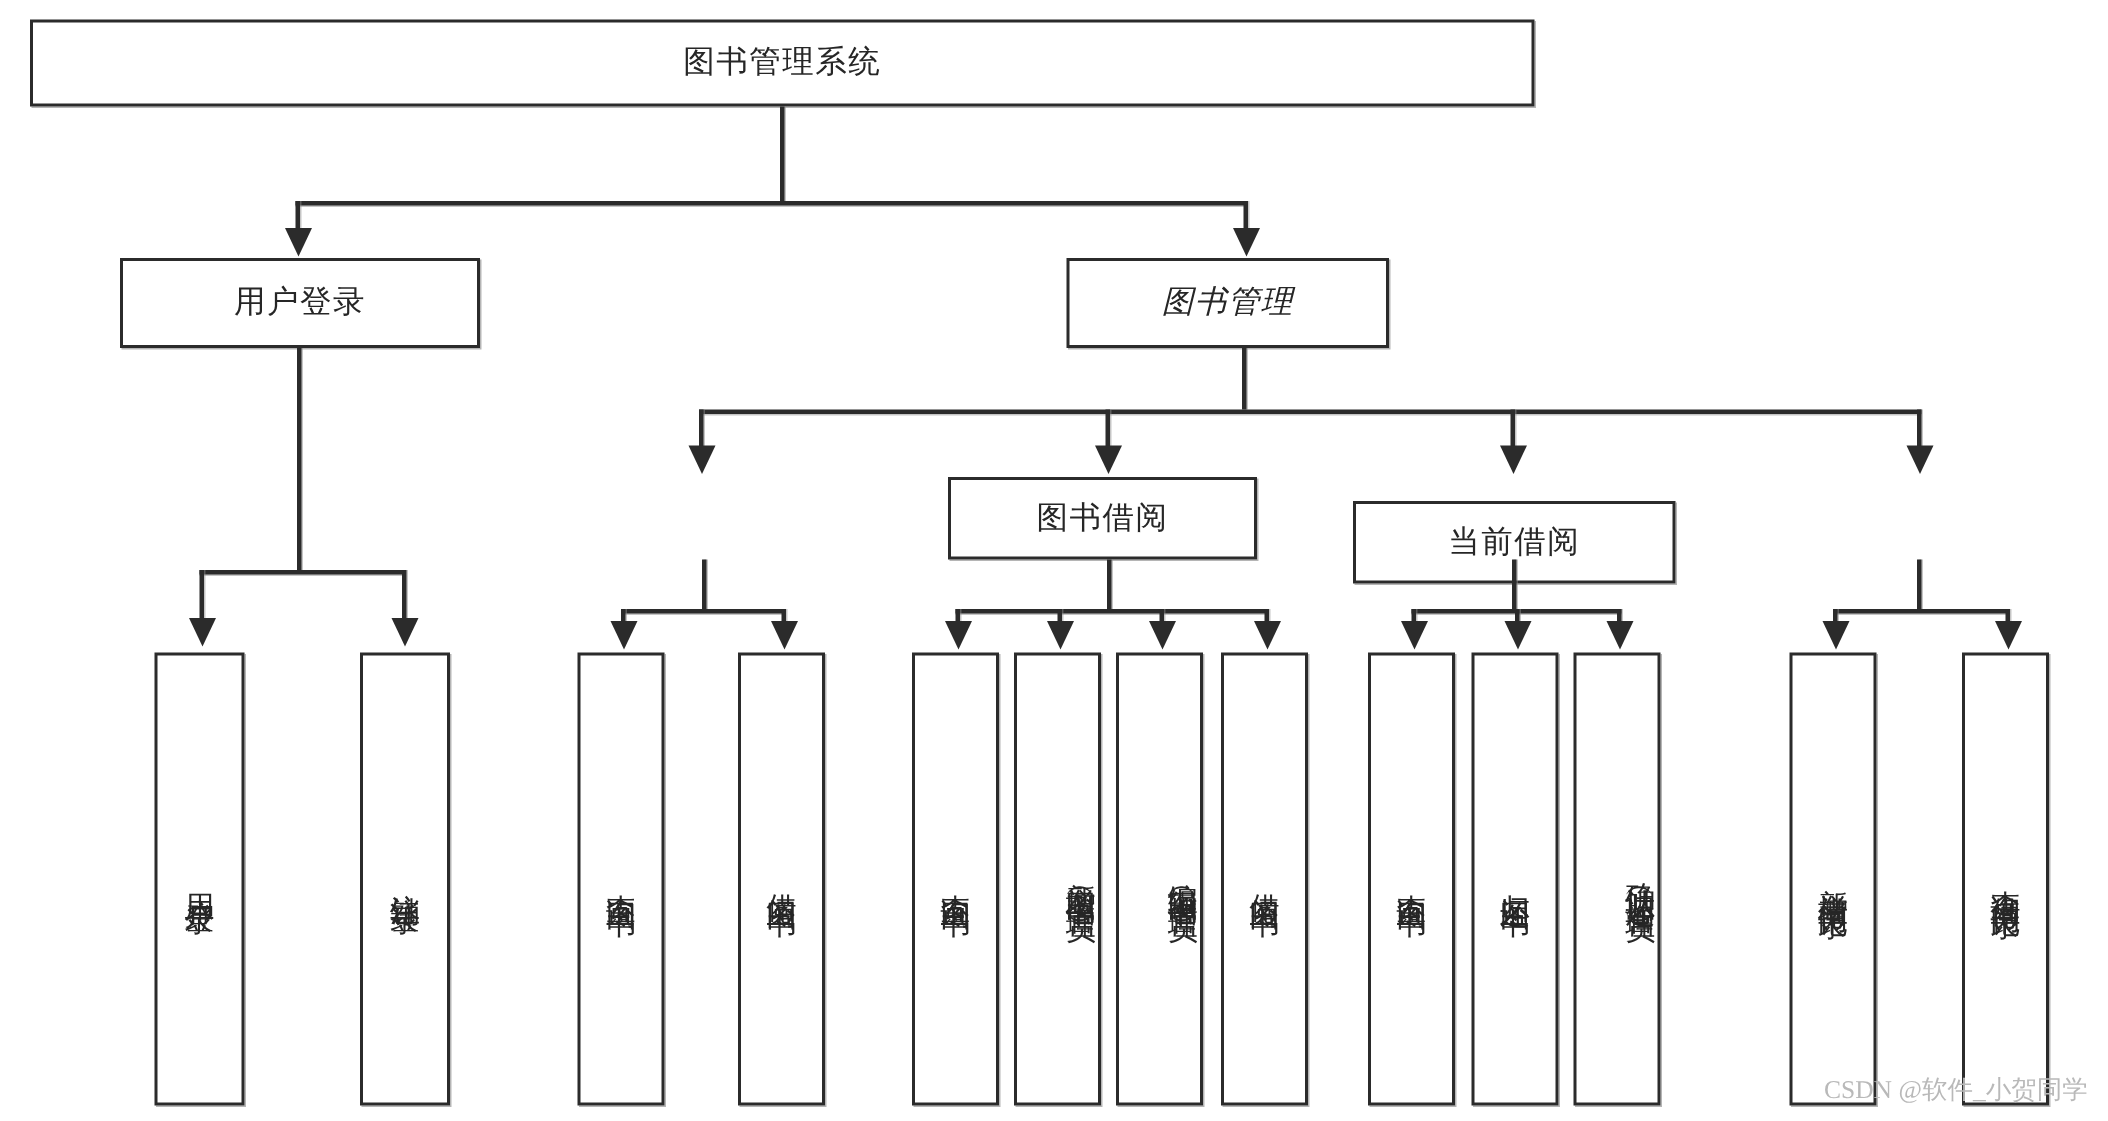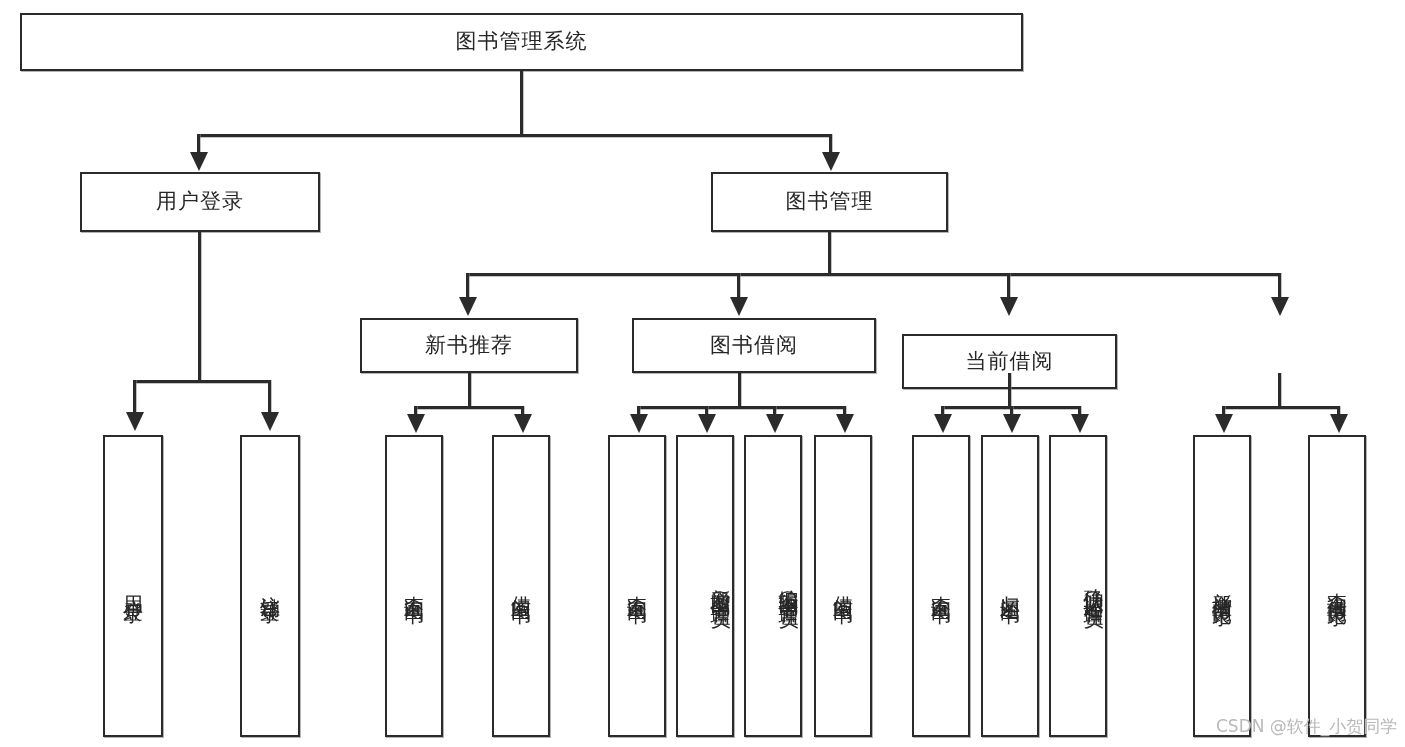--- a/index.html
+++ b/index.html
@@ -93,21 +93,21 @@
   <div class="vline" style="left:197px; top:134px; height:20px;"></div>
   <div class="arrow" style="left:190px; top:152px;"></div>
 
   <div class="vline" style="left:829px; top:134px; height:20px;"></div>
   <div class="arrow" style="left:822px; top:152px;"></div>
 
   <div class="node node-h" style="left:80px; top:172px; width:240px; height:60px;">
     <span>用户登录</span>
   </div>
 
-  <div class="node node-h" style="left:711px; top:172px; width:237px; height:60px;">
+  <div class="node node-h" style="left:711px; top:172px; width:215px; height:60px;font-style:italic;">
     <span>图书管理</span>
   </div>
 
   <div class="vline" style="left:198px; top:232px; height:148px;"></div>
   <div class="hline" style="left:133px; top:380px; width:137px;"></div>
   <div class="vline" style="left:133px; top:380px; height:33px;"></div>
   <div class="arrow" style="left:126px; top:412px;"></div>
   <div class="vline" style="left:268px; top:380px; height:33px;"></div>
   <div class="arrow" style="left:261px; top:412px;"></div>
 
@@ -115,24 +115,21 @@
   <div class="hline" style="left:466px; top:273px; width:815px;"></div>
   <div class="vline" style="left:466px; top:273px; height:25px;"></div>
   <div class="arrow" style="left:459px; top:297px;"></div>
   <div class="vline" style="left:737px; top:273px; height:25px;"></div>
   <div class="arrow" style="left:730px; top:297px;"></div>
   <div class="vline" style="left:1007px; top:273px; height:25px;"></div>
   <div class="arrow" style="left:1000px; top:297px;"></div>
   <div class="vline" style="left:1278px; top:273px; height:25px;"></div>
   <div class="arrow" style="left:1271px; top:297px;"></div>
 
-  <div class="node node-h" style="left:360px; top:318px; width:218px; height:55px;">
-    <span>新书推荐</span>
-  </div>
-  <div class="node node-h" style="left:632px; top:318px; width:244px; height:55px;">
+  <div class="node node-h" style="left:632px; top:318px; width:206px; height:55px;">
     <span>图书借阅</span>
   </div>
   <div class="node node-h" style="left:902px; top:334px; width:215px; height:55px;">
     <span>当前借阅</span>
   </div>
 
   <div class="vline" style="left:468px; top:373px; height:33px;"></div>
   <div class="hline" style="left:414px; top:406px; width:110px;"></div>
   <div class="vline" style="left:414px; top:406px; height:10px;"></div>
   <div class="arrow" style="left:407px; top:414px;"></div>
@@ -203,15 +200,15 @@
     <span>确认归还（管理员）</span>
   </div>
 
   <div class="node node-v mid" style="left:1193px; top:435px; width:58px; height:302px;">
     <span>新增借阅记录</span>
   </div>
   <div class="node node-v mid" style="left:1308px; top:435px; width:58px; height:302px;">
     <span>查询借阅记录</span>
   </div>
 
-  <div id="watermark" style="left:1216px; top:715px;">CSDN @软件_小贺同学</div>
+  <div id="watermark" style="left:1216px; top:715px;font-family:Liberation Serif, serif;">CSDN @软件_小贺同学</div>
 
 </div>
 
 </body></html>

